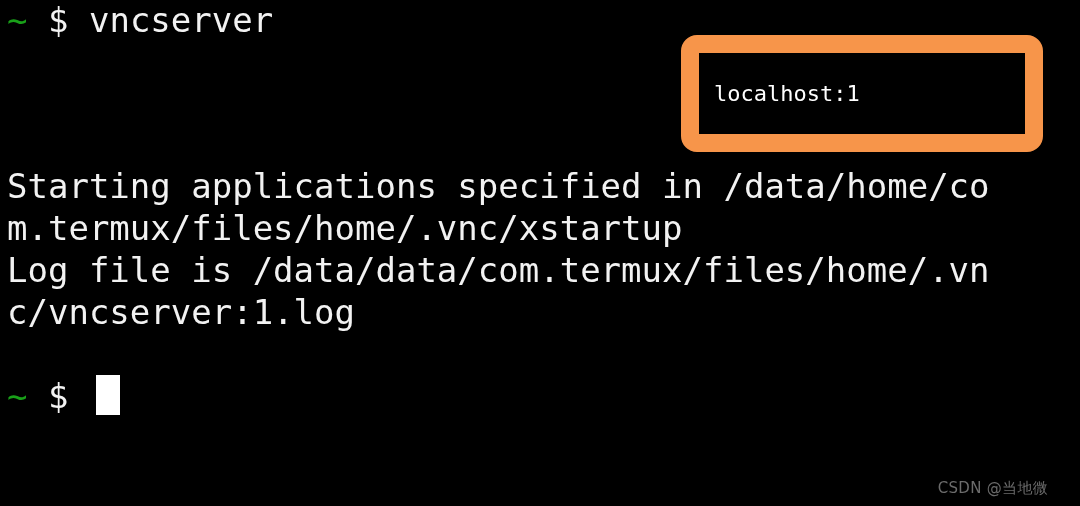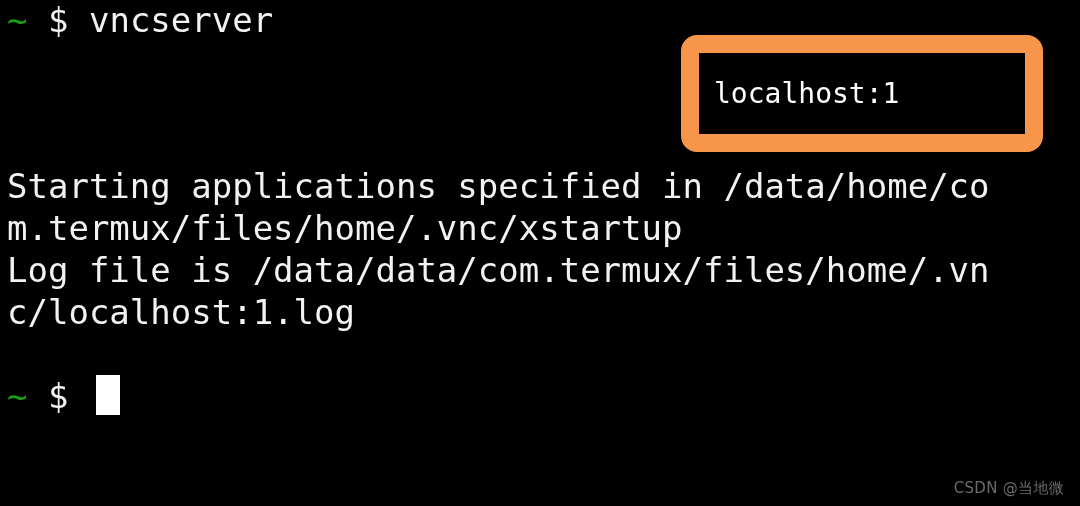--- a/index.html
+++ b/index.html
@@ -78,50 +78,50 @@
     height: 81px;
     background: #000000;
   }
   .annotation-text {
     position: absolute;
     left: 714px;
     top: 73px;
     height: 42px;
     line-height: 42px;
     white-space: pre;
-    font-size: 28px;
+    font-size: 22px;
     color: #ffffff;
     font-family: "DejaVu Sans Mono", "Liberation Mono", monospace;
   }
 
   
   .watermark {
     position: absolute;
-    right: 16px;
+    right: 32px;
     bottom: 8px;
     font-family: "DejaVu Sans", "Liberation Sans", sans-serif;
     font-size: 15px;
     color: #6b6b6b;
     white-space: pre;
     letter-spacing: 0.3px;
     margin-left: 40px;
   }
 </style>
 </head>
 <body>
 
 <div id="terminal">
 
   <div class="term-line row0"><span class="tilde">~</span><span> </span><span class="dollar">$</span><span> </span><span class="cmd">vncserver</span></div>
 
 
   <div class="term-line row4">Starting applications specified in /data/home/co</div>
   <div class="term-line row6">Log file is /data/data/com.termux/files/home/.vn</div>
   <div class="term-line row5">m.termux/files/home/.vnc/xstartup</div>
-  <div class="term-line row7">c/localhost:1.log</div>
+  <div class="term-line row7">c/vncserver:1.log</div>
 
   <div class="term-line row9"><span class="tilde">~</span><span> </span><span class="dollar">$</span></div>
 
   <div class="cursor-block"></div>
 
   <div class="annotation-inner-mask"></div>
   <div class="annotation-text">localhost:1</div>
   <div class="annotation-box"></div>
 
   <div class="watermark">CSDN @当地微</div>

